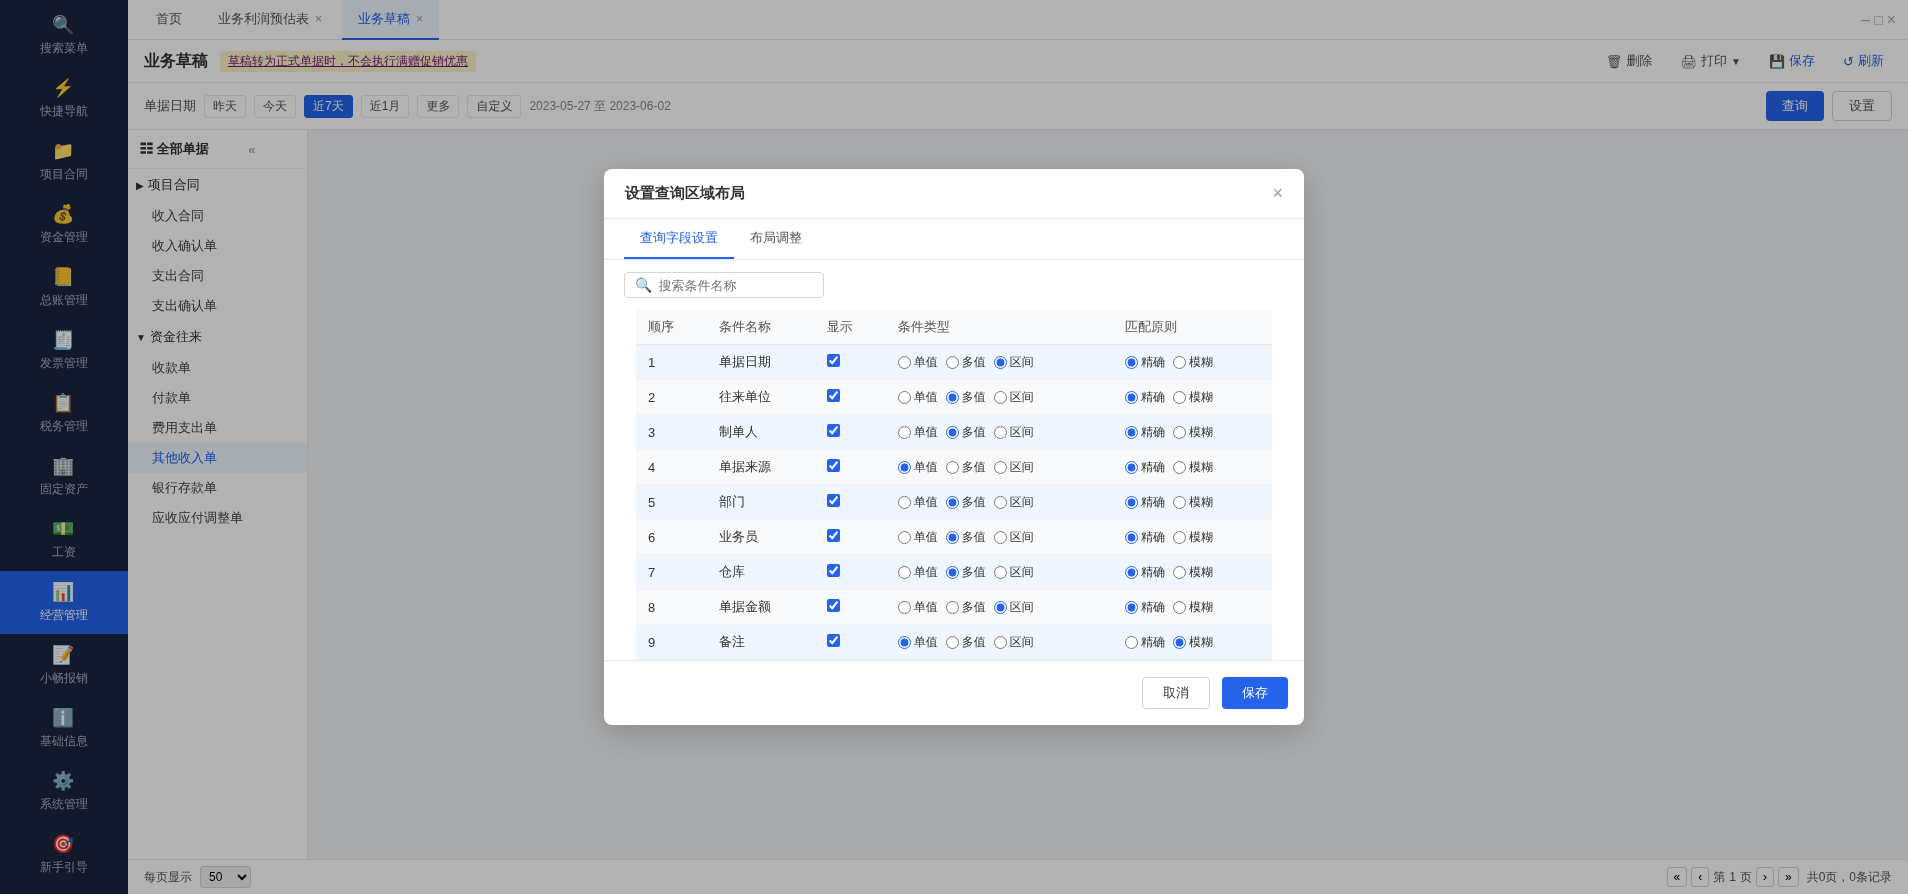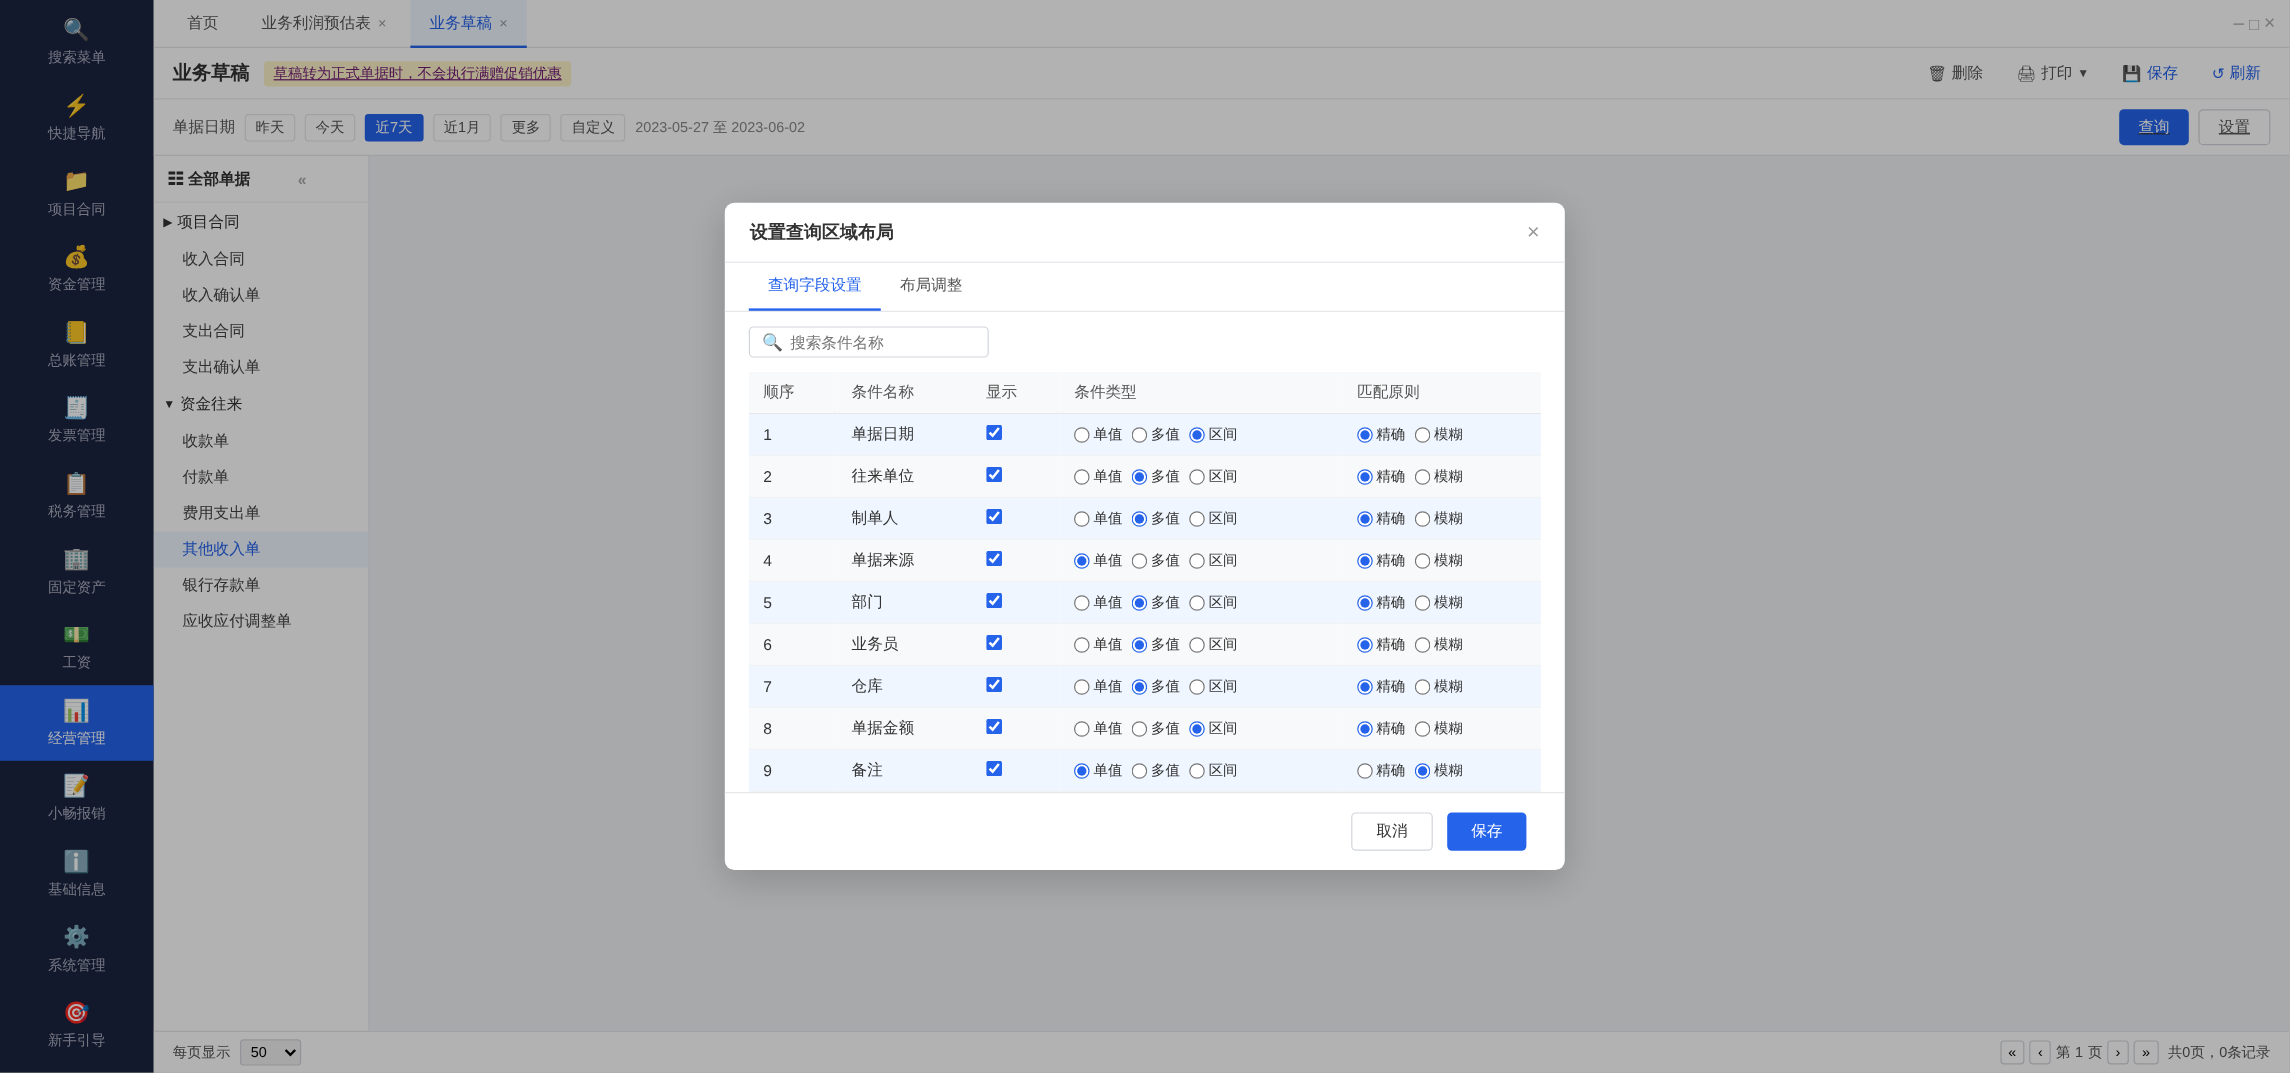--- a/index.html
+++ b/index.html
@@ -29,21 +29,21 @@
     .header-btn { display: flex; align-items: center; gap: 4px; font-size: 13px; color: #555; cursor: pointer; padding: 4px 8px; border-radius: 4px; }
     .header-btn.primary { color: #2563eb; }
     .header-btn.save { color: #2563eb; }
 
     
     .toolbar { display: flex; align-items: center; padding: 8px 16px; background: #fff; border-bottom: 1px solid #e5e7eb; gap: 8px; flex-wrap: wrap; }
     .toolbar-label { font-size: 13px; color: #555; }
     .date-btn { padding: 2px 8px; font-size: 12px; border: 1px solid #e5e7eb; border-radius: 3px; cursor: pointer; color: #555; background: #fff; }
     .date-btn.active { background: #2563eb; color: #ffffff; border-color: #2563eb; }
     .date-range { font-size: 12px; color: #888; }
-    .toolbar-right { margin-left: auto; display: flex; gap: 8px; text-decoration: underline; }
+    .toolbar-right { margin-left: auto; display: flex; gap: 8px; }
     .btn-query { background: #2563eb; color: #fff; border: none; padding: 5px 16px; border-radius: 4px; cursor: pointer; font-size: 13px; }
     .btn-set { background: #fff; color: #555; border: 1px solid #d1d5db; padding: 5px 16px; border-radius: 4px; cursor: pointer; font-size: 13px; }
 
     
     .content-area { display: flex; flex: 1; overflow: hidden; }
     .left-panel { width: 180px; background: #fff; border-right: 1px solid #e5e7eb; overflow-y: auto; flex-shrink: 0; }
     .left-panel-header { display: flex; align-items: center; padding: 10px 12px; font-size: 13px; font-weight: 600; border-bottom: 1px solid #f0f2f5; }
     .left-panel-header span { margin-right: auto; }
     .tree-group { padding: 7px 8px; font-size: 13px; cursor: pointer; color: #333; display: flex; align-items: center; gap: 4px; font-weight: 500; }
     .tree-group .arrow { font-size: 10px; }
@@ -75,38 +75,38 @@
     .dialog-tab { padding: 10px 16px; font-size: 13px; cursor: pointer; border-bottom: 2px solid transparent; color: #555; }
     .dialog-tab.active { color: #2563eb; border-bottom: 2px solid #2563eb; }
 
     
     .dialog-search { padding: 12px 20px; }
     .search-box { display: flex; align-items: center; border: 1px solid #d1d5db; border-radius: 4px; padding: 4px 10px; gap: 6px; width: 200px; }
     .search-box input { border: none; outline: none; font-size: 13px; width: 100%; color: #333; }
     .search-icon { color: #aaa; font-size: 14px; }
 
     
-    .dialog-table { flex: 1; overflow-y: auto; padding: 0 20px; }
+    .dialog-table { flex: 1; overflow-y: auto; padding: 0 32px; }
     .dtable { width: 100%; border-collapse: collapse; }
     .dtable th { background: #f8f9fa; padding: 8px 12px; text-align: left; font-size: 13px; font-weight: 500; color: #555; border-bottom: 1px solid #e5e7eb; position: sticky; top: 0; }
     .dtable td { padding: 8px 12px; font-size: 13px; border-bottom: 1px solid #f0f2f5; vertical-align: middle; }
     .dtable tr:nth-child(even) { background: #f8f9fa; }
     .dtable tr:nth-child(odd) { background: #fff; }
     .dtable tr.highlighted { background: #eff6ff !important; }
 
     
     .radio-group { display: flex; gap: 8px; align-items: center; white-space: nowrap; }
     .radio-group label { display: flex; align-items: center; gap: 3px; cursor: pointer; font-size: 12px; justify-content: center; }
     .radio-group input[type=radio] { accent-color: #2563eb; cursor: pointer; }
 
     
     input[type=checkbox] { accent-color: #2563eb; cursor: pointer; }
 
     
-    .dialog-footer { display: flex; justify-content: flex-end; gap: 12px; padding: 16px 32px; border-top: 1px solid #e5e7eb; }
+    .dialog-footer { display: flex; justify-content: flex-end; gap: 12px; padding: 16px 16px; border-top: 1px solid #e5e7eb; }
     .btn-cancel { background: #fff; border: 1px solid #d1d5db; color: #333; padding: 6px 20px; border-radius: 4px; cursor: pointer; font-size: 13px; }
     .btn-save { background: #2563eb; color: #fff; border: none; padding: 6px 20px; border-radius: 4px; cursor: pointer; font-size: 13px; }
 
     
     ::-webkit-scrollbar { width: 6px; height: 6px; }
     ::-webkit-scrollbar-track { background: #f1f1f1; }
     ::-webkit-scrollbar-thumb { background: #ccc; border-radius: 3px; }
   </style>
 </head>
 <body>

